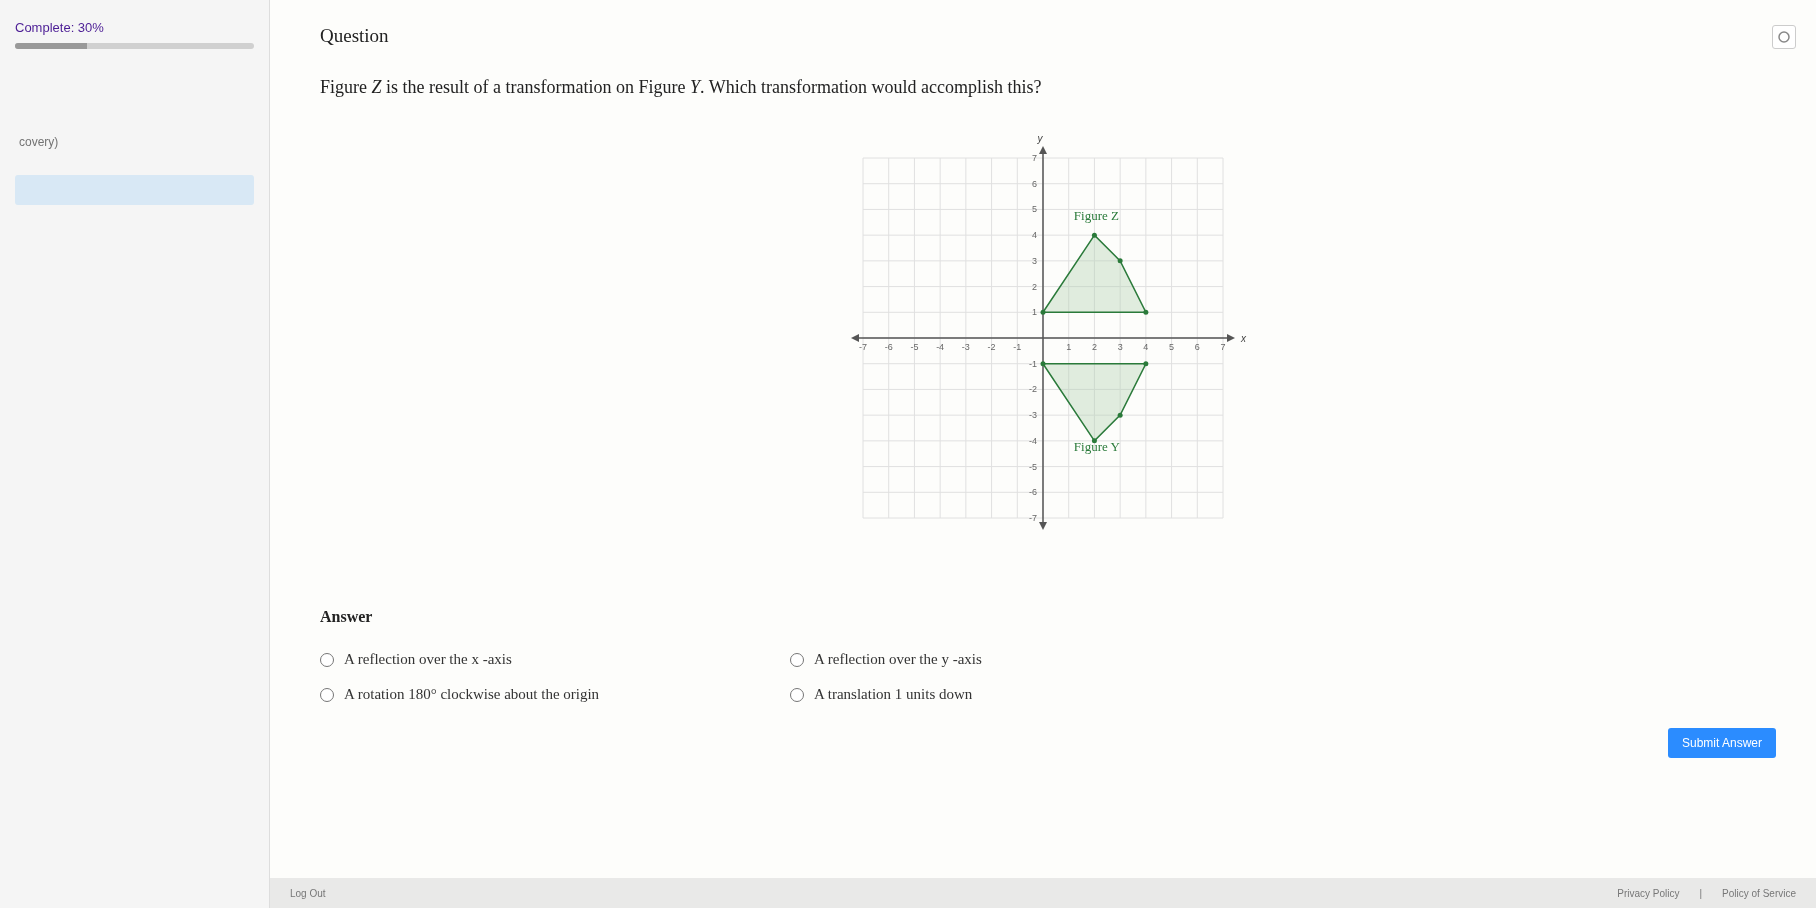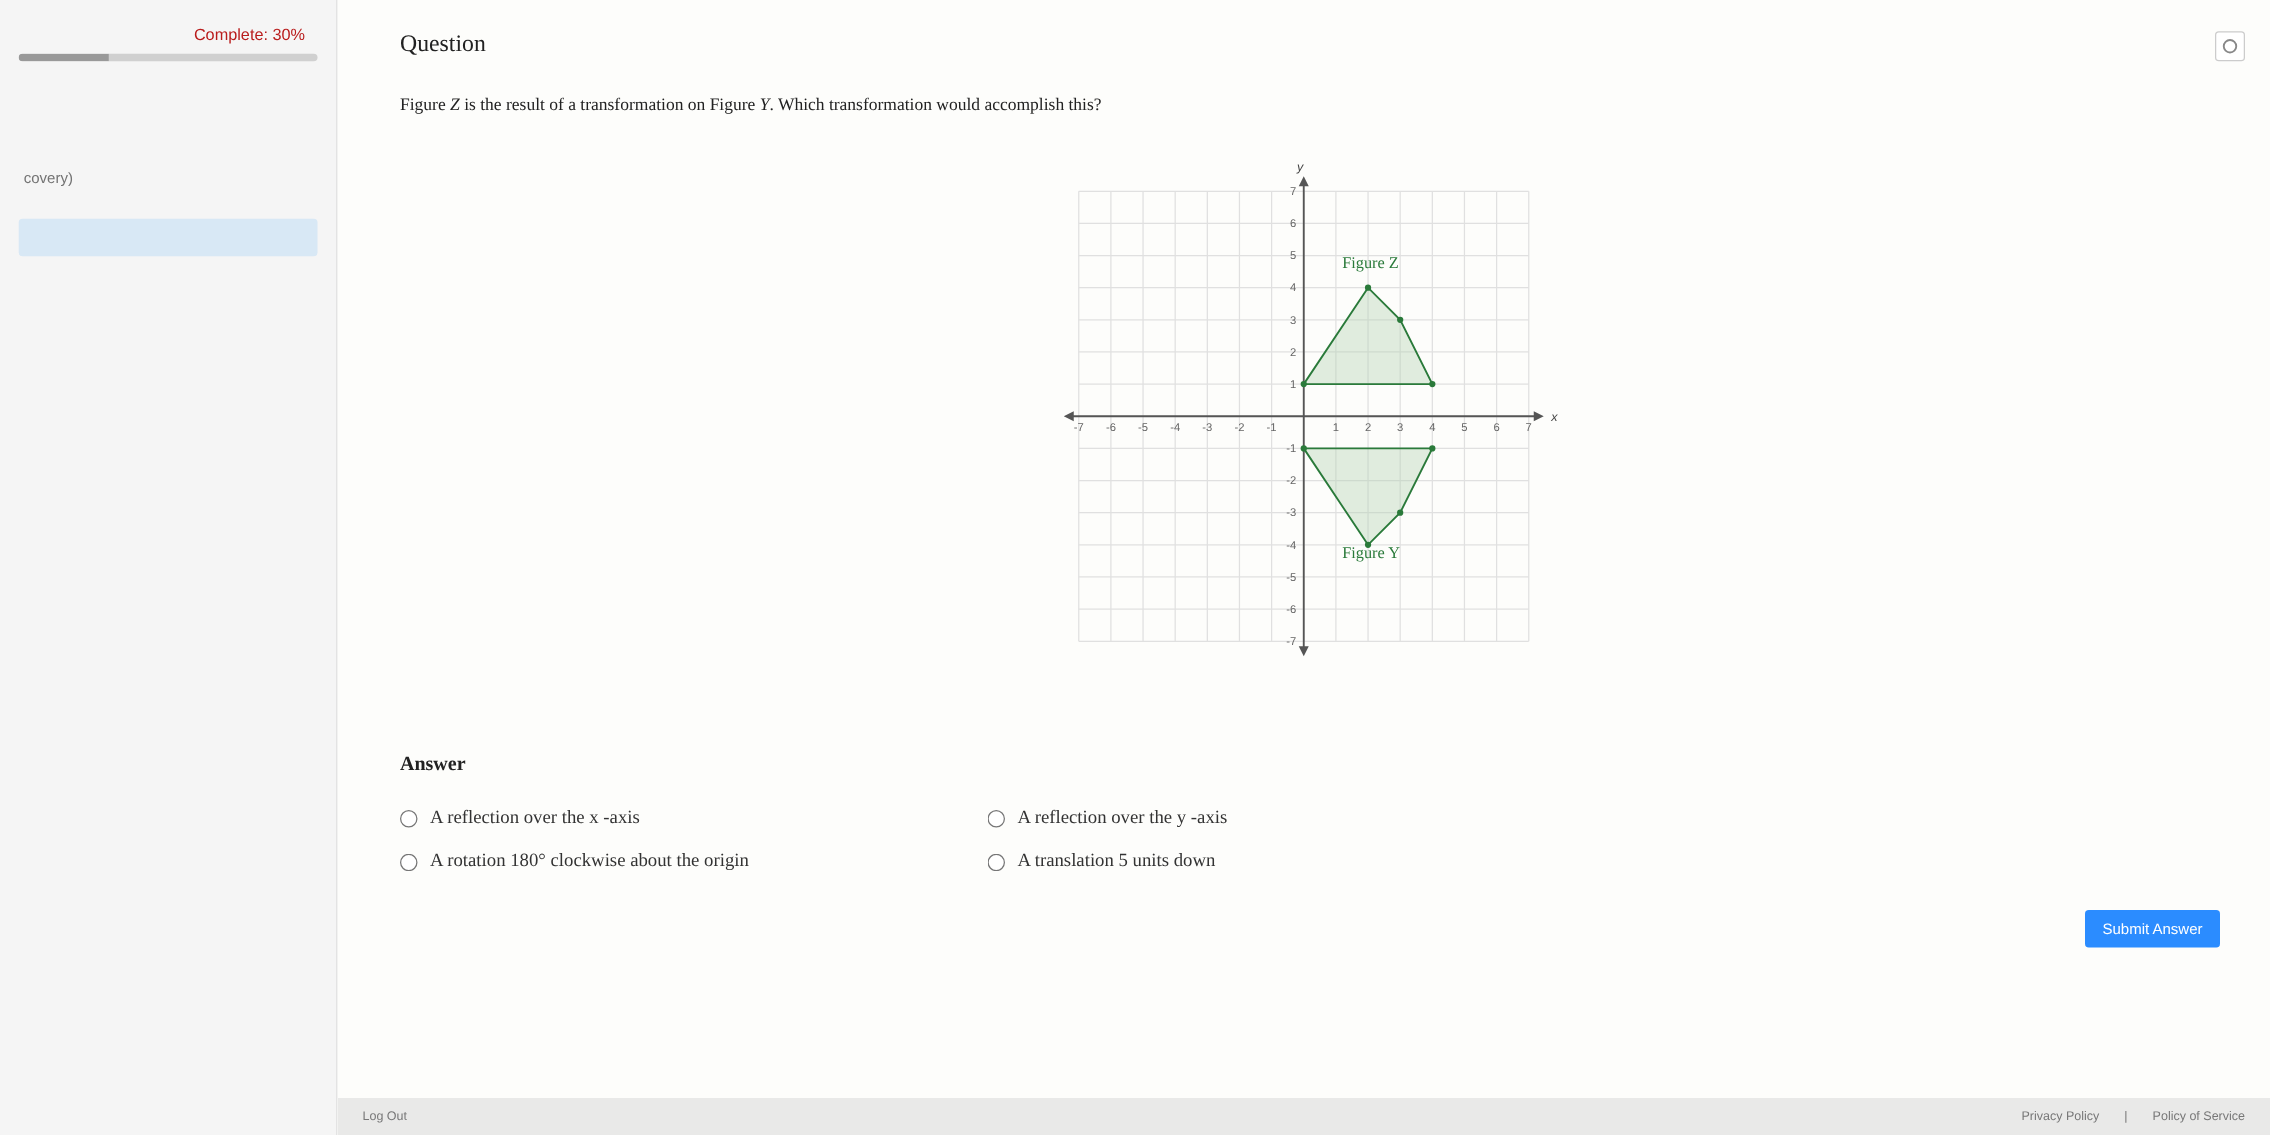--- a/index.html
+++ b/index.html
@@ -11,22 +11,21 @@
     }
     .sidebar {
       width: 270px;
       background: #f5f5f5;
       padding: 20px 15px;
       border-right: 1px solid #ddd;
     }
     .complete-label {
       font-family: Arial, sans-serif;
       font-size: 13px;
-      color: #b91c1c;
-      text-align: right;
+      color: #4c1d95;
       padding-right: 10px;
       margin-bottom: 8px;
     }
     .progress-bar-bg {
       width: 100%;
       height: 6px;
       background: #d0d0d0;
       border-radius: 3px;
       overflow: hidden;
       margin-bottom: 80px;
@@ -54,21 +53,21 @@
       padding: 25px 50px;
       position: relative;
     }
     .question-heading {
       font-size: 19px;
       font-weight: normal;
       color: #222;
       margin-bottom: 30px;
     }
     .prompt {
-      font-size: 14px;
+      font-size: 18px;
       color: #222;
       margin-bottom: 30px;
     }
     .prompt .math-var {
       font-style: italic;
       font-family: 'Times New Roman', serif;
     }
     .graph-container {
       display: flex;
       justify-content: center;
@@ -269,21 +268,21 @@
     <label class="option">
       <input type="radio" name="ans" style="">
       <span>A reflection over the y -axis</span>
     </label>
     <label class="option">
       <input type="radio" name="ans" style="">
       <span>A rotation 180° clockwise about the origin</span>
     </label>
     <label class="option">
       <input type="radio" name="ans" style="">
-      <span>A translation 5 units down</span>
+      <span>A translation 1 units down</span>
     </label>
   </div>
 
   <button class="submit-btn">Submit Answer</button>
 </div>
 
 <div class="footer">
   <a>Log Out</a>
   <span style="flex:1"></span>
   <a>Privacy Policy</a>

